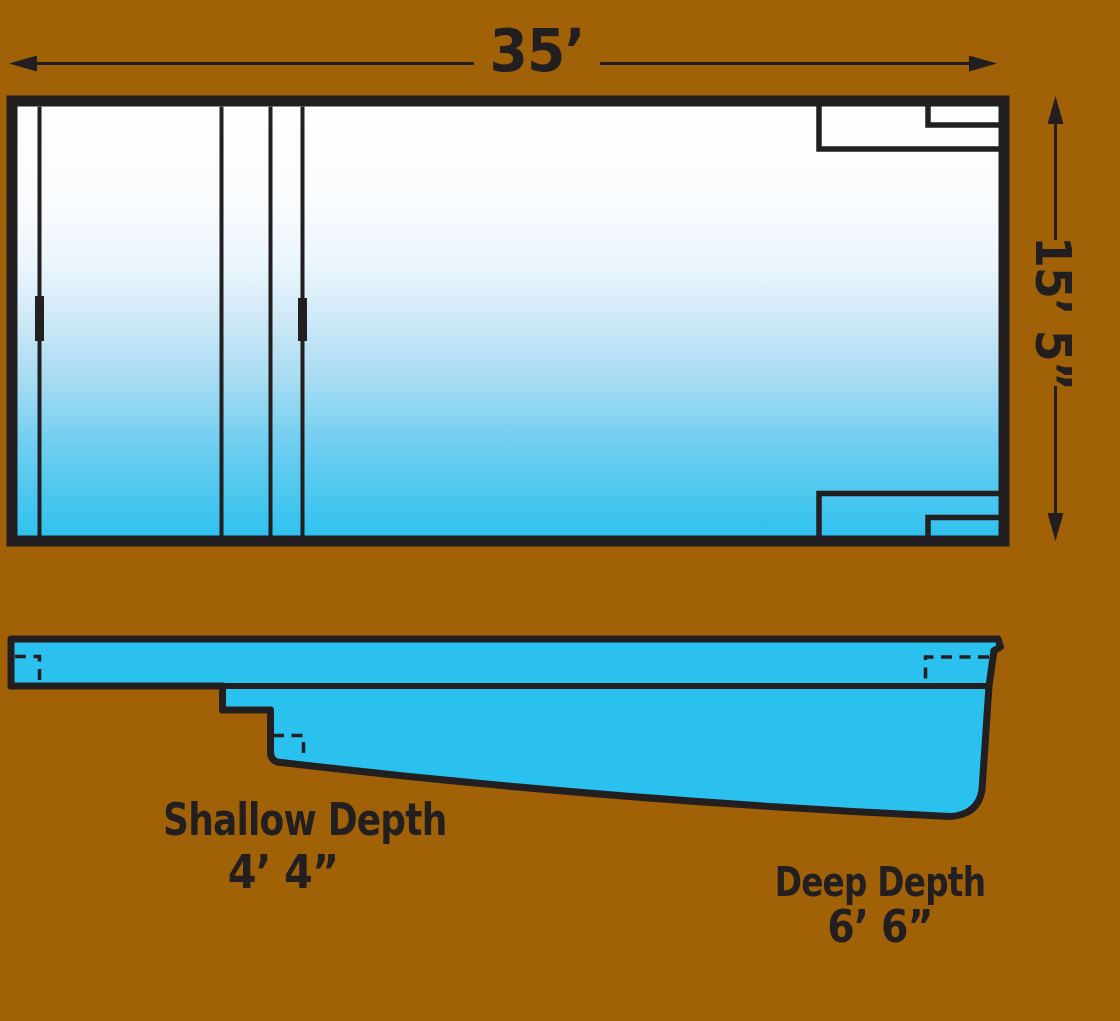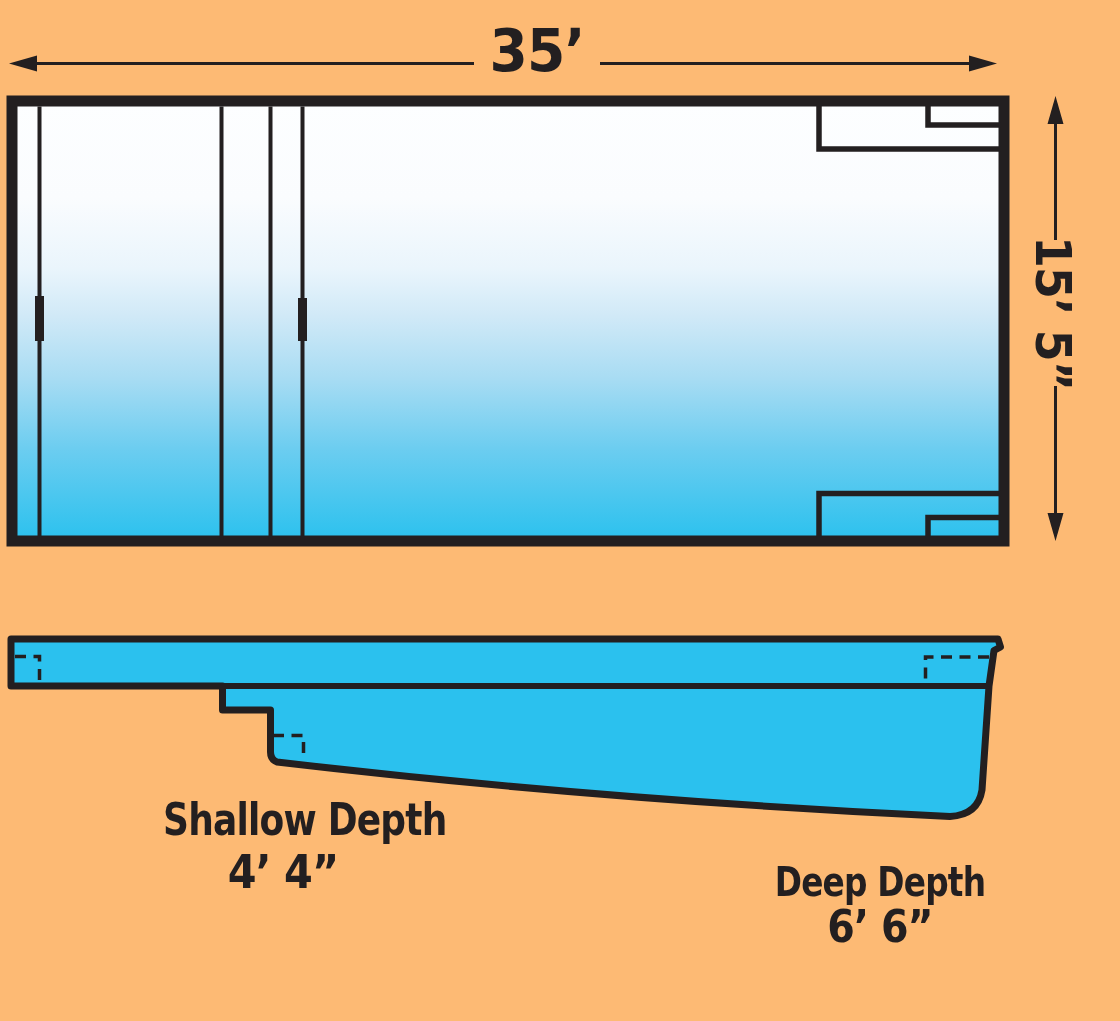--- a/index.html
+++ b/index.html
@@ -1,18 +1,18 @@
 <!DOCTYPE html>
 <html><head>
 <meta charset="utf-8">
 <style>
   html,body { margin:0; padding:0; background:#ffffff; }
   .canvas {
     position:relative; width:1120px; height:1021px;
-    background:#fdba74; overflow:hidden;
+    background:#a16207; overflow:hidden;
     font-family:"DejaVu Sans","Liberation Sans",sans-serif;
   }
   .diagram-svg { position:absolute; left:0; top:0; width:1120px; height:1021px; }
   .label {
     position:absolute; color:#231f20; font-weight:bold;
     text-align:center; line-height:1; white-space:nowrap;
     letter-spacing:-1px;
   }
   .dim-length { left:397px; top:22px; width:280px; font-size:58px; transform:scaleX(0.95); }
   .dim-width  {

